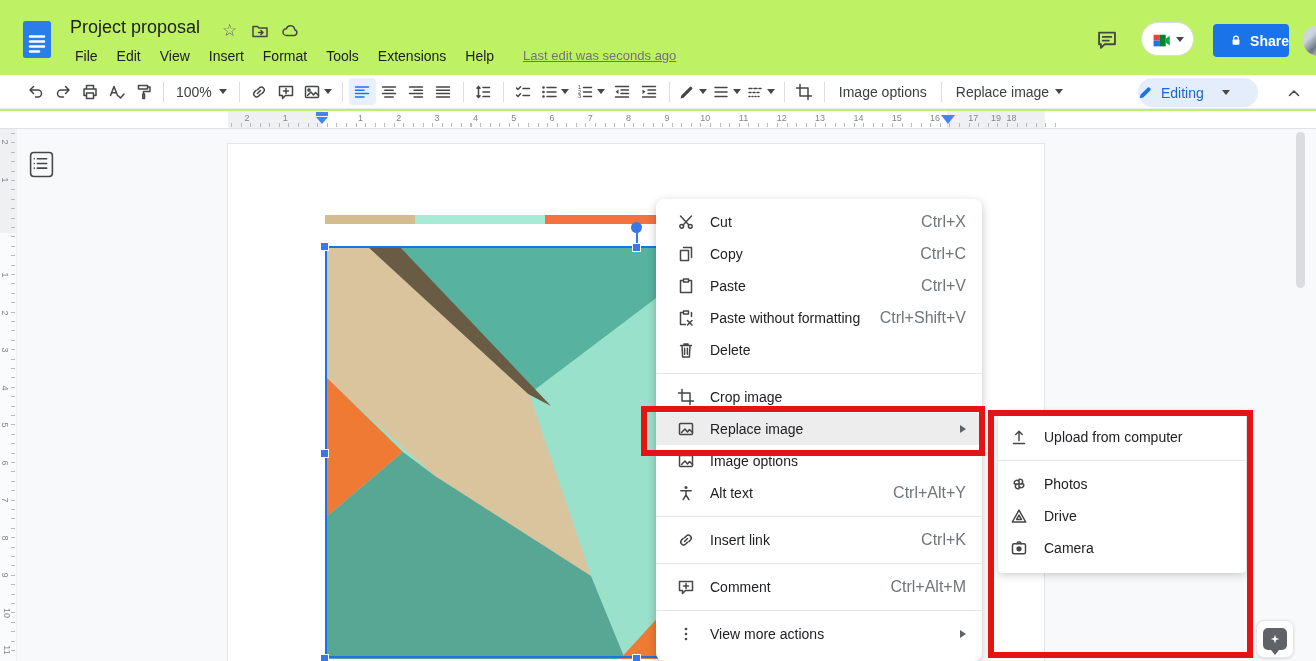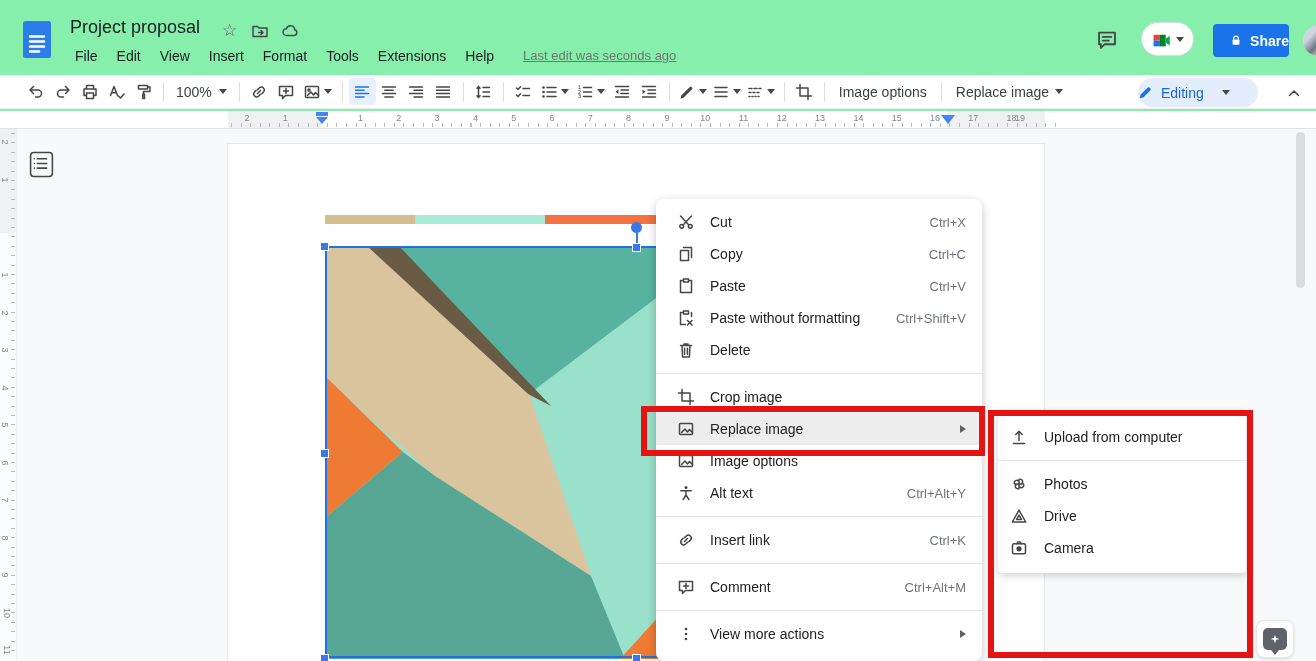--- a/index.html
+++ b/index.html
@@ -1,18 +1,18 @@
 <!DOCTYPE html>
 <html><head>
 <meta charset="utf-8">
 <style>
   *{margin:0;padding:0;box-sizing:border-box;}
   html,body{background:#fff;}
   body{font-family:"Liberation Sans",sans-serif;color:#202124;}
-  #app{position:relative;width:1316px;height:661px;overflow:hidden;background:#86efac;}
+  #app{position:relative;width:1316px;height:661px;overflow:hidden;background:#bef264;}
   .abs{position:absolute;}
 
   
   svg.ic{display:block;}
   svg.ic path,svg.ic rect,svg.ic circle,svg.ic polyline,svg.ic line{stroke:#444746;fill:none;stroke-width:1.5;stroke-linecap:round;stroke-linejoin:round;}
   svg.ic .fi{fill:#444746;stroke:none;}
   svg.ic.blue path,svg.ic.blue rect,svg.ic.blue circle{stroke:#1a73e8;}
   svg.ic.blue .fi{fill:#1a73e8;}
   .caret{display:inline-block;width:0;height:0;border-left:4px solid transparent;border-right:4px solid transparent;border-top:5px solid #444746;margin-left:3px;}
 
@@ -57,21 +57,21 @@
   .sel-border{position:absolute;left:325px;top:117px;width:625px;height:412px;border:2px solid #1a73e8;pointer-events:none;}
   .handle{position:absolute;width:9px;height:9px;background:#3b78e7;border:1px solid #fff;}
   .rot-handle{position:absolute;width:11px;height:11px;border-radius:50%;background:#3b78e7;}
   .rot-stem{position:absolute;width:2px;background:#3b78e7;}
 
   
   .ctx-menu{left:656px;top:199px;width:326px;height:462px;background:#fff;border-radius:8px;box-shadow:0 3px 10px rgba(0,0,0,.24);padding:7px 0;overflow:hidden;z-index:10;}
   .mrow{display:flex;align-items:center;height:32px;padding:0 16px 0 21px;gap:15px;font-size:14px;color:#202124;}
   .mrow.hl{background:#ededed;}
   .mrow .mic{width:18px;flex:none;display:flex;}
-  .msc{margin-left:auto;font-size:13px;color:#70757a;white-space:nowrap;}
+  .msc{margin-left:auto;font-size:16px;color:#70757a;white-space:nowrap;}
   .msep{height:1px;background:#e6e6e6;margin:7px 0;}
   .subarrow{margin-left:auto;width:0;height:0;border-top:4.5px solid transparent;border-bottom:4.5px solid transparent;border-left:6px solid #5f6368;}
 
   
   .sub-menu{left:998px;top:412px;width:248px;background:#fff;border-radius:4px;box-shadow:0 2px 8px rgba(0,0,0,.2);padding:9px 0;z-index:12;}
   .sub-menu .mrow{padding:0 14px 0 12px;gap:16px;}
 
   
   .red1{left:641px;top:406px;width:344px;height:50px;border:6px solid #e51414;z-index:15;pointer-events:none;}
   .red2{left:988px;top:410px;width:265px;height:248px;border:6px solid #e51414;z-index:15;pointer-events:none;}
@@ -321,21 +321,21 @@
         <span class="hnum" style="left: 666.9px;">9</span>
         <span class="hnum" style="left: 705.2px;">10</span>
         <span class="hnum" style="left: 743.5px;">11</span>
         <span class="hnum" style="left: 781.8px;">12</span>
         <span class="hnum" style="left: 820.1px;">13</span>
         <span class="hnum" style="left: 858.4px;">14</span>
         <span class="hnum" style="left: 896.7px;">15</span>
         <span class="hnum" style="left: 935px;">16</span>
         <span class="hnum" style="left: 973.3px;">17</span>
         <span class="hnum" style="left: 1011.6px;">18</span>
-        <span class="hnum" style="left: 1020px;">19</span>
+        <span class="hnum" style="left: 996px;">19</span>
       </div>
     <div class="marker-rect" style="left:316px;top:1px;"></div>
     <div class="marker-tri" style="left:316px;top:6px;"></div>
     <div class="marker-tri" style="left:941px;top:4px;border-left-width:7px;border-right-width:7px;border-top-width:9px;"></div>
   </div>
 
   <div class="abs doc-area">
     <div class="page"></div>
 
     <div class="outline-btn">

